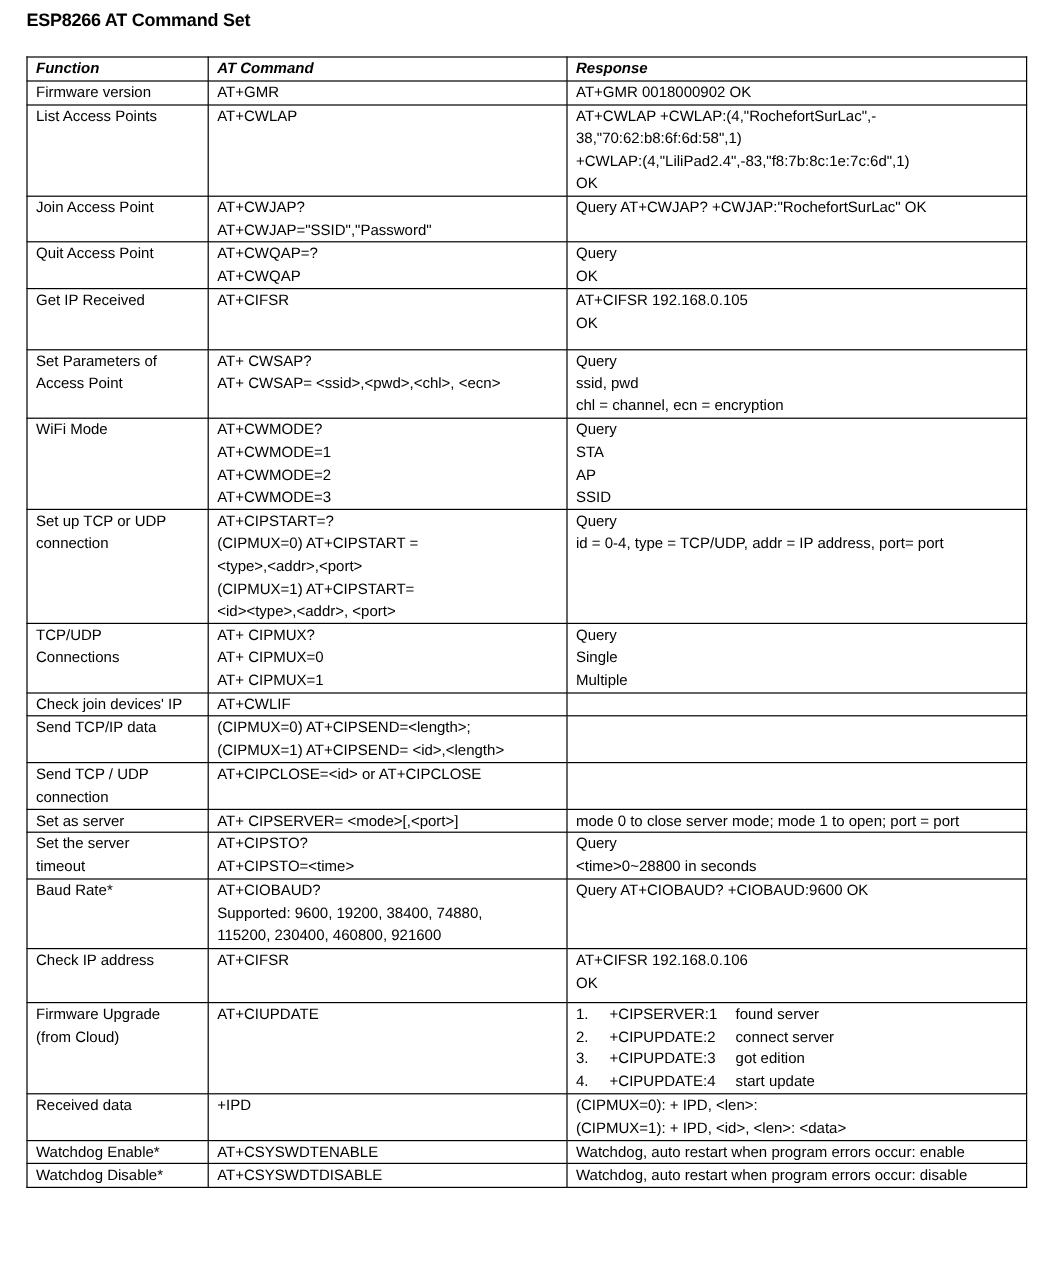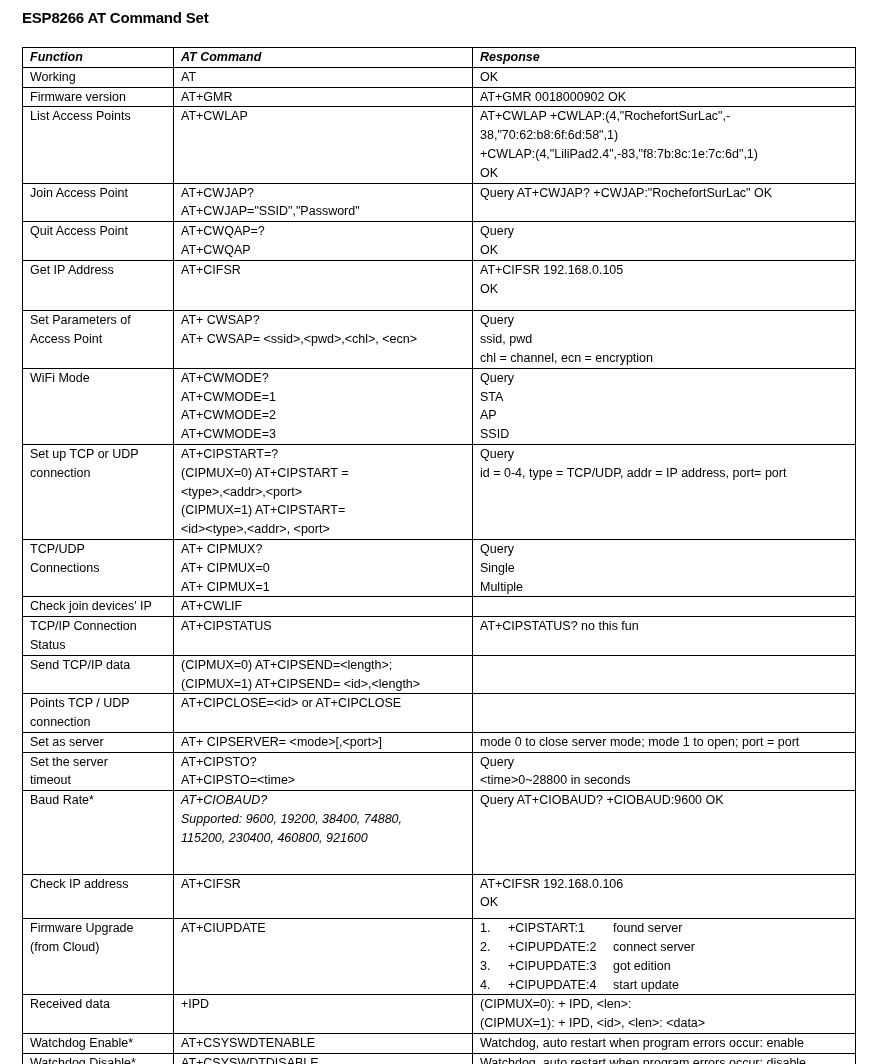--- a/index.html
+++ b/index.html
@@ -49,31 +49,20 @@
   <thead>
     <tr>
       <th>Function</th>
       <th>AT Command</th>
       <th>Response</th>
     </tr>
   </thead>
   <tbody id="tbody">
       <tr>
         <td class="fn">
-          <span class="line">Working</span>
-        </td>
-        <td class="cmd">
-          <span class="line">AT</span>
-        </td>
-        <td class="resp">
-          <span class="line">OK</span>
-        </td>
-      </tr>
-      <tr>
-        <td class="fn">
           <span class="line">Firmware version</span>
         </td>
         <td class="cmd">
           <span class="line">AT+GMR</span>
         </td>
         <td class="resp">
           <span class="line">AT+GMR 0018000902 OK</span>
         </td>
       </tr>
       <tr>
@@ -110,21 +99,21 @@
           <span class="line"> AT+CWQAP=?</span>
           <span class="line">AT+CWQAP</span>
         </td>
         <td class="resp">
           <span class="line">Query</span>
           <span class="line">OK</span>
         </td>
       </tr>
       <tr>
         <td class="fn" style="padding-bottom: 12px;">
-          <span class="line">Get IP Address</span>
+          <span class="line">Get IP Received</span>
         </td>
         <td class="cmd" style="padding-bottom: 12px;">
           <span class="line">AT+CIFSR</span>
         </td>
         <td class="resp" style="padding-bottom: 12px;">
           <span class="line">AT+CIFSR 192.168.0.105</span>
           <span class="line">OK</span>
         </td>
       </tr>
       <tr>
@@ -198,45 +187,33 @@
         </td>
         <td class="cmd">
           <span class="line">AT+CWLIF</span>
         </td>
         <td class="resp">
           <span class="line">&nbsp;</span>
         </td>
       </tr>
       <tr>
         <td class="fn">
-          <span class="line">TCP/IP Connection</span>
-          <span class="line">Status</span>
-        </td>
-        <td class="cmd">
-          <span class="line">AT+CIPSTATUS</span>
-        </td>
-        <td class="resp">
-          <span class="line">AT+CIPSTATUS? no this fun</span>
-        </td>
-      </tr>
-      <tr>
-        <td class="fn">
           <span class="line">Send TCP/IP data</span>
         </td>
         <td class="cmd">
           <span class="line">(CIPMUX=0) AT+CIPSEND=&lt;length&gt;;</span>
           <span class="line">(CIPMUX=1) AT+CIPSEND= &lt;id&gt;,&lt;length&gt;</span>
         </td>
         <td class="resp">
           <span class="line">&nbsp;</span>
         </td>
       </tr>
       <tr>
         <td class="fn">
-          <span class="line">Points TCP / UDP</span>
+          <span class="line">Send TCP / UDP</span>
           <span class="line">connection</span>
         </td>
         <td class="cmd">
           <span class="line">AT+CIPCLOSE=&lt;id&gt; or AT+CIPCLOSE</span>
         </td>
         <td class="resp">
           <span class="line">&nbsp;</span>
         </td>
       </tr>
       <tr>
@@ -261,21 +238,21 @@
         </td>
         <td class="resp">
           <span class="line">Query</span>
           <span class="line">&lt;time&gt;0~28800 in seconds</span>
         </td>
       </tr>
       <tr>
         <td class="fn" style="padding-bottom: 24px; margin-left: 24px;">
           <span class="line">Baud Rate*</span>
         </td>
-        <td class="cmd" style="padding-bottom: 26px; font-style: italic;">
+        <td class="cmd" style="padding-bottom: 1px;">
           <span class="line">AT+CIOBAUD?</span>
           <span class="line">Supported: 9600, 19200, 38400, 74880,</span>
           <span class="line">115200, 230400, 460800, 921600</span>
         </td>
         <td class="resp" style="padding-bottom: 12px;">
           <span class="line">Query AT+CIOBAUD? +CIOBAUD:9600 OK</span>
         </td>
       </tr>
       <tr>
         <td class="fn" style="padding-bottom: 6px;">
@@ -291,21 +268,21 @@
       </tr>
       <tr>
         <td class="fn" style="padding-bottom: 6px; margin-top: 14px;">
           <span class="line">Firmware Upgrade</span>
           <span class="line">(from Cloud)</span>
         </td>
         <td class="cmd" style="padding-bottom: 12px;">
           <span class="line">AT+CIUPDATE</span>
         </td>
         <td>
-          <span class="line"><span class="num">1.</span><span class="code">+CIPSTART:1</span><span>found server</span></span>
+          <span class="line"><span class="num">1.</span><span class="code">+CIPSERVER:1</span><span>found server</span></span>
           <span class="line"><span class="num">2.</span><span class="code">+CIPUPDATE:2</span><span>connect server</span></span>
           <span class="line"><span class="num">3.</span><span class="code">+CIPUPDATE:3</span><span>got edition</span></span>
           <span class="line"><span class="num">4.</span><span class="code">+CIPUPDATE:4</span><span>start update</span></span>
         </td>
       </tr>
       <tr>
         <td class="fn">
           <span class="line">Received data</span>
         </td>
         <td class="cmd">

